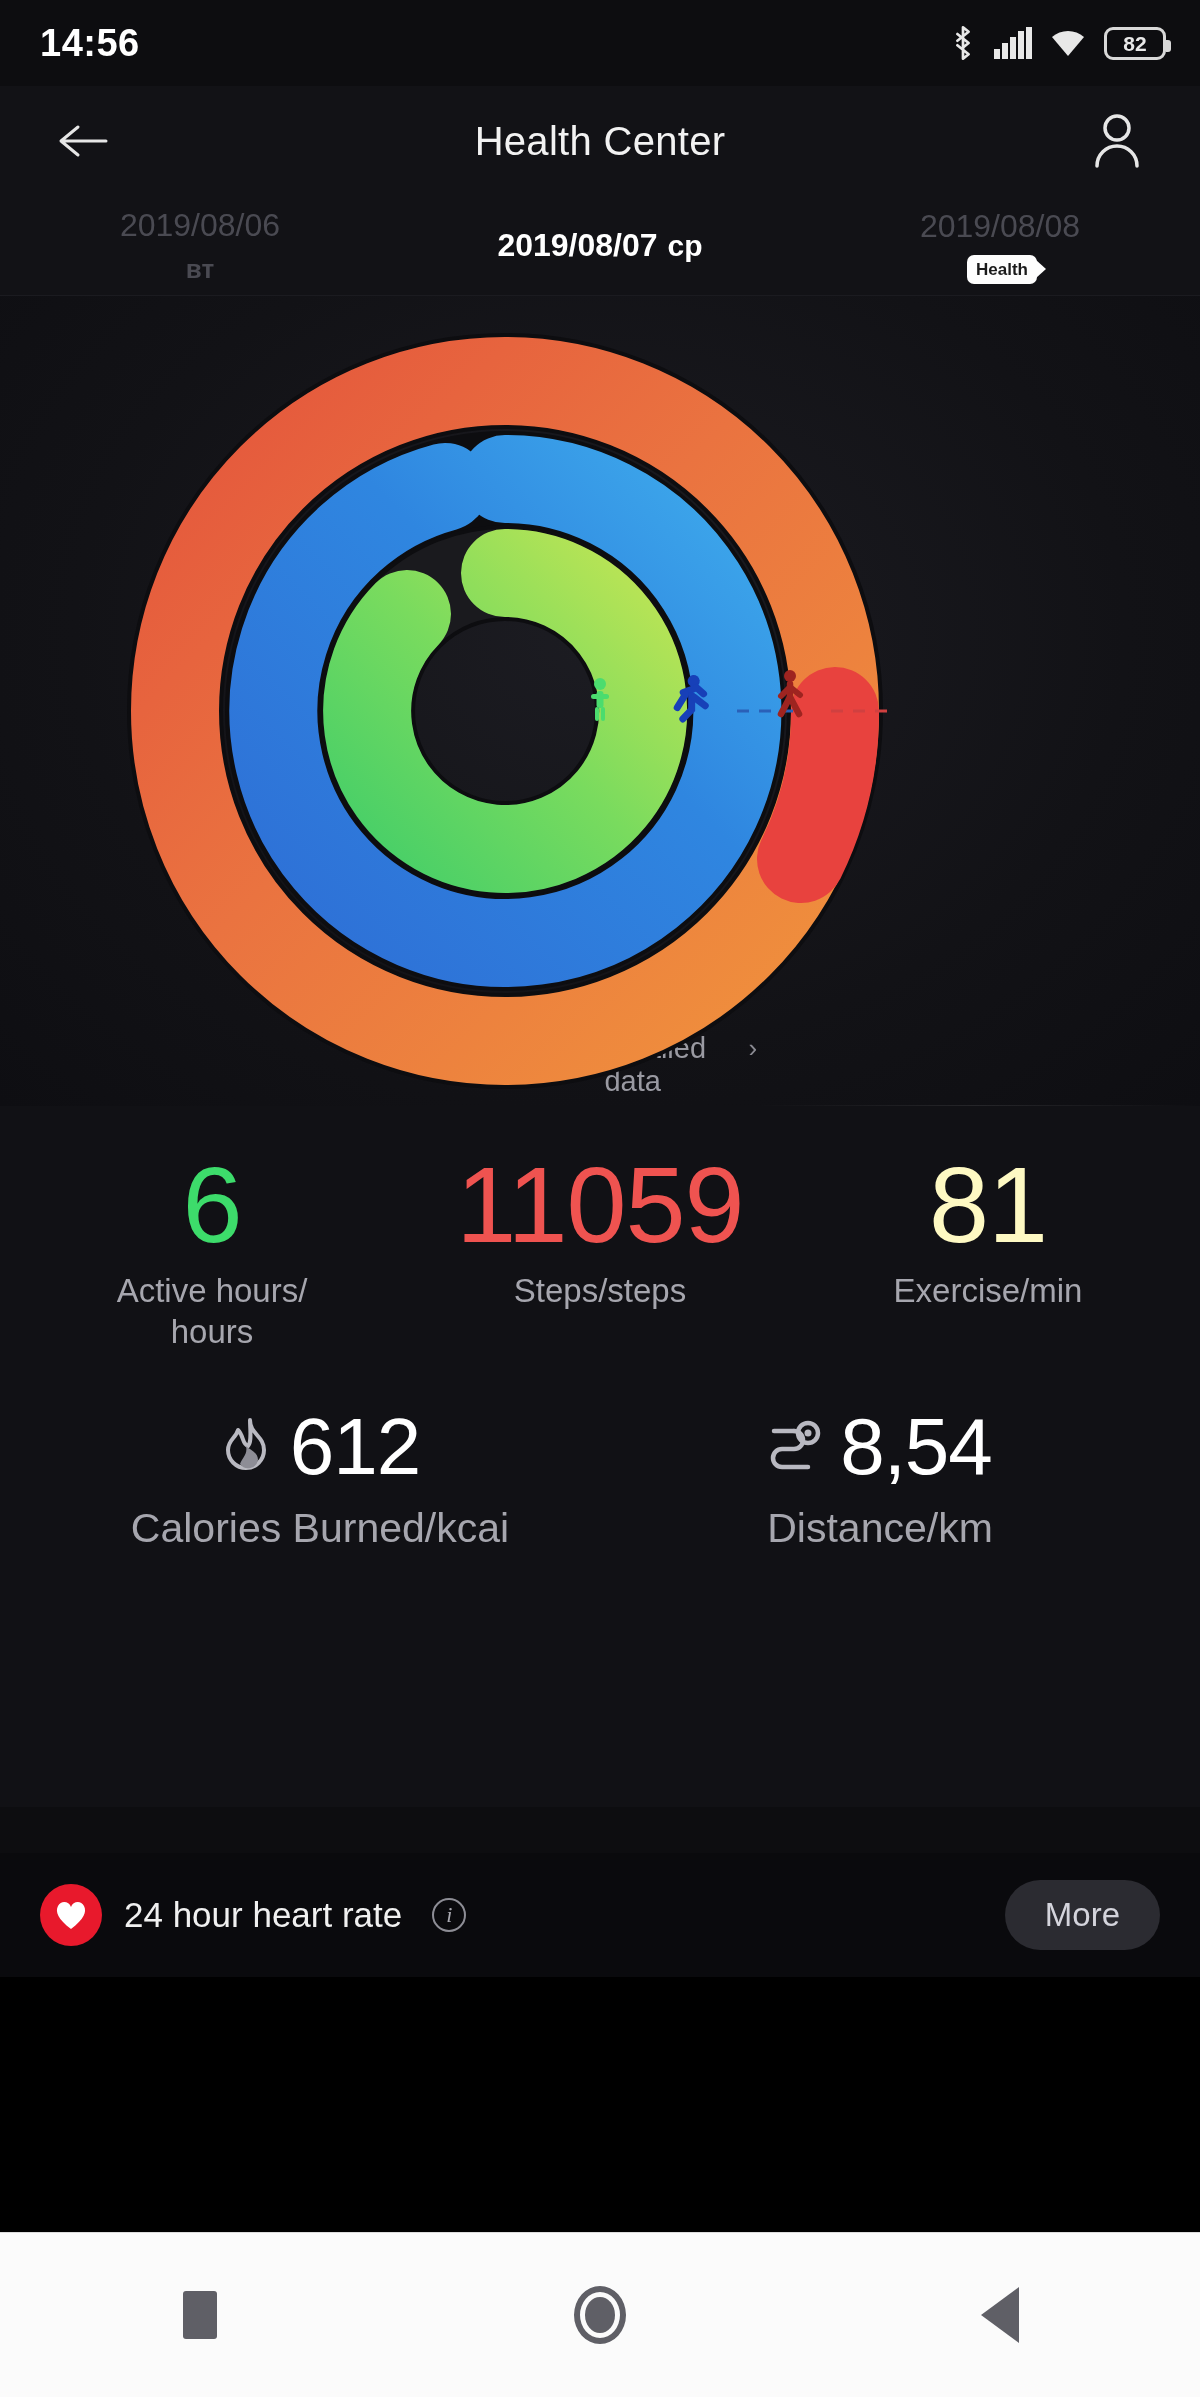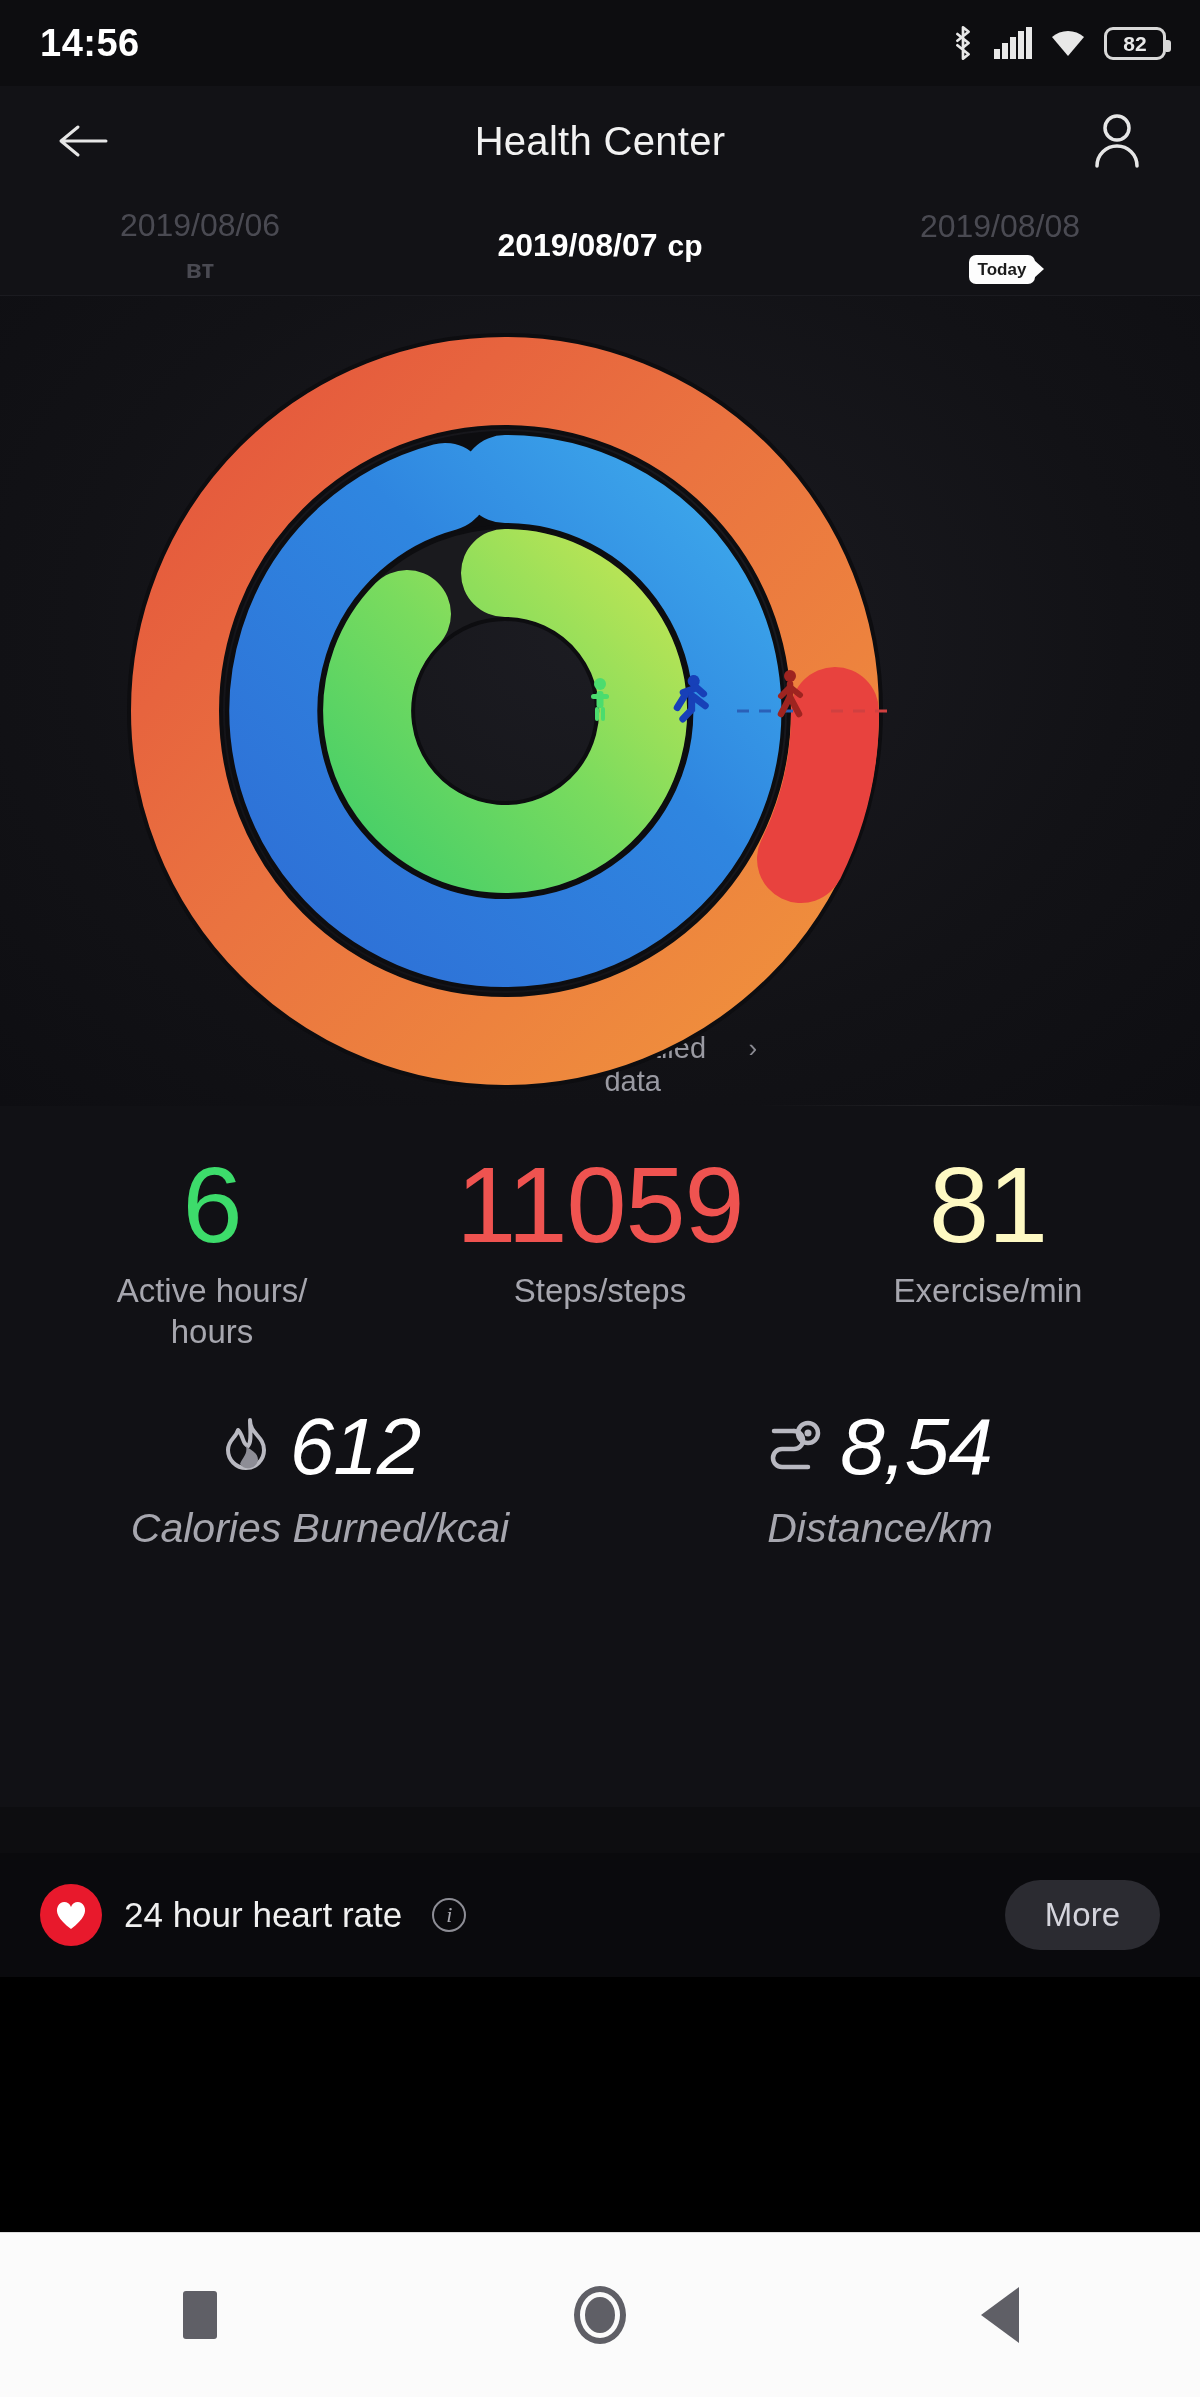--- a/index.html
+++ b/index.html
@@ -87,21 +87,21 @@
   .stats-area { flex:1 1 auto; background:#111115; padding-top:44px; }
   .stats-row { display:flex; align-items:flex-start; padding:0 18px; }
   .stat { flex:1; text-align:center; }
   .stat-value { font-size:108px; font-weight:300; line-height:1.02; letter-spacing:-1px; }
   .stat-label { font-size:33px; color:#a6a6ae; margin-top:10px; line-height:1.25; }
   .c-green { color:#3ddc6b; }
   .c-red   { color:#ef5350; }
   .c-blue  { color:#fef9c3; }
 
   .stats-row2 { display:flex; margin-top:54px; padding:0 40px; }
-  .stat2 { flex:1; text-align:center;font-style:italic; }
+  .stat2 { flex:1; text-align:center; }
   .stat2-top { display:flex; align-items:center; justify-content:center; gap:14px; }
   .stat2-value { font-size:80px; font-weight:400; color:#fff; line-height:1; letter-spacing:-1px; }
   .stat2-label { font-size:41px; color:#a6a6ae; margin-top:18px; }
 
   
   .hr-card {
     flex:0 0 auto; background:#0a0a0d; margin-top:46px;
     height:124px; display:flex; align-items:center; justify-content:space-between;
     padding:0 40px;
   }
@@ -189,21 +189,21 @@
     <div class="date-cell dim">
       <span>2019/08/06</span>
       <span class="dow">вт</span>
     </div>
     <div class="date-cell active">
       <span>2019/08/07</span>
       <span class="dow">ср</span>
     </div>
     <div class="date-cell dim">
       <span>2019/08/08</span>
-      <span class="today-badge">Today</span>
+      <span class="today-badge">Health</span>
     </div>
   </div>
 
   <div class="rings-wrap">
     <div class="rings">
       <svg width="1010" height="790" viewBox="0 0 1010 790">
         <defs>
           <linearGradient id="gOuter" x1="0" y1="1" x2="1" y2="0">
             <stop offset="0%" stop-color="#F0923C"></stop>
             <stop offset="55%" stop-color="#EA7340"></stop>

